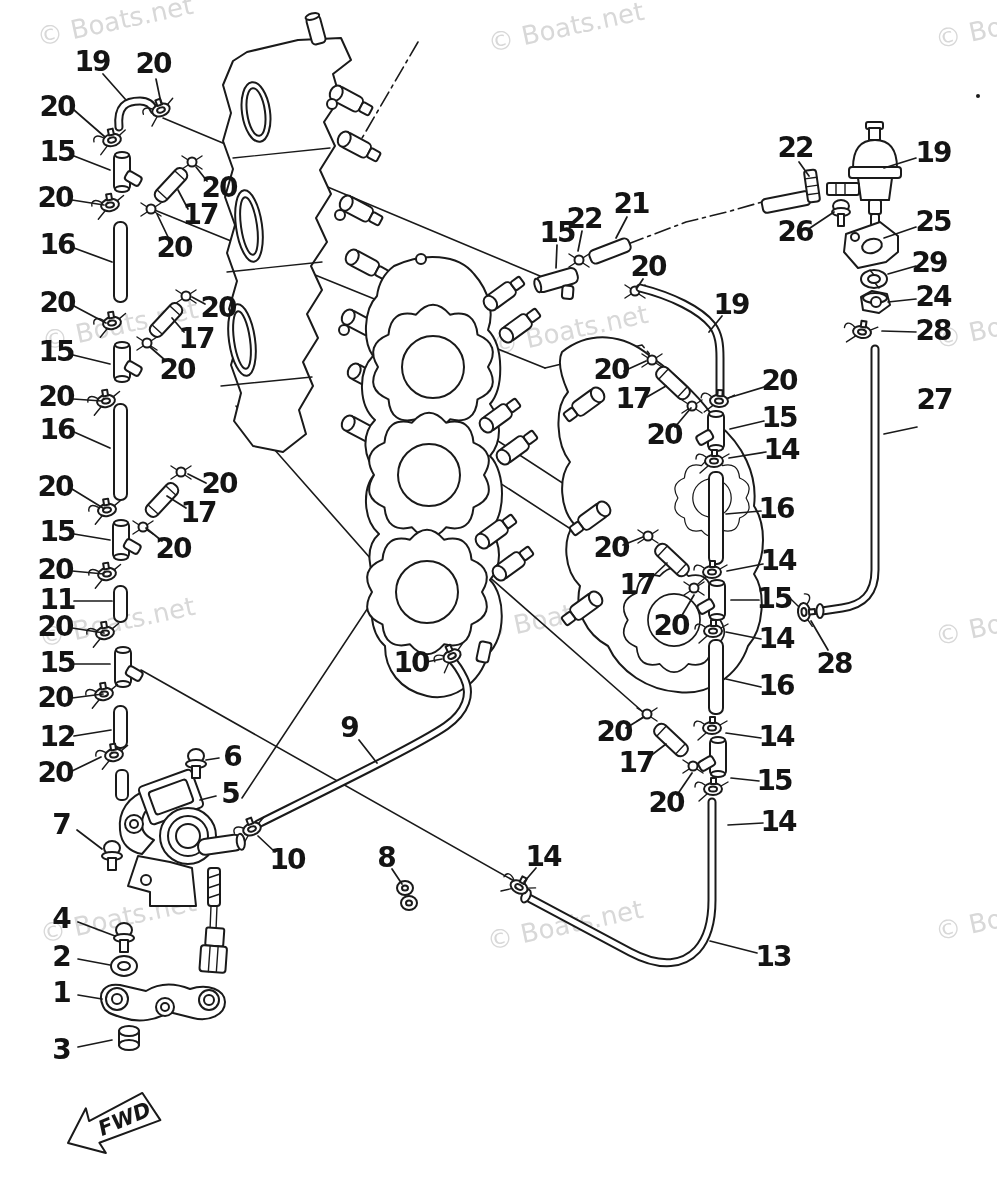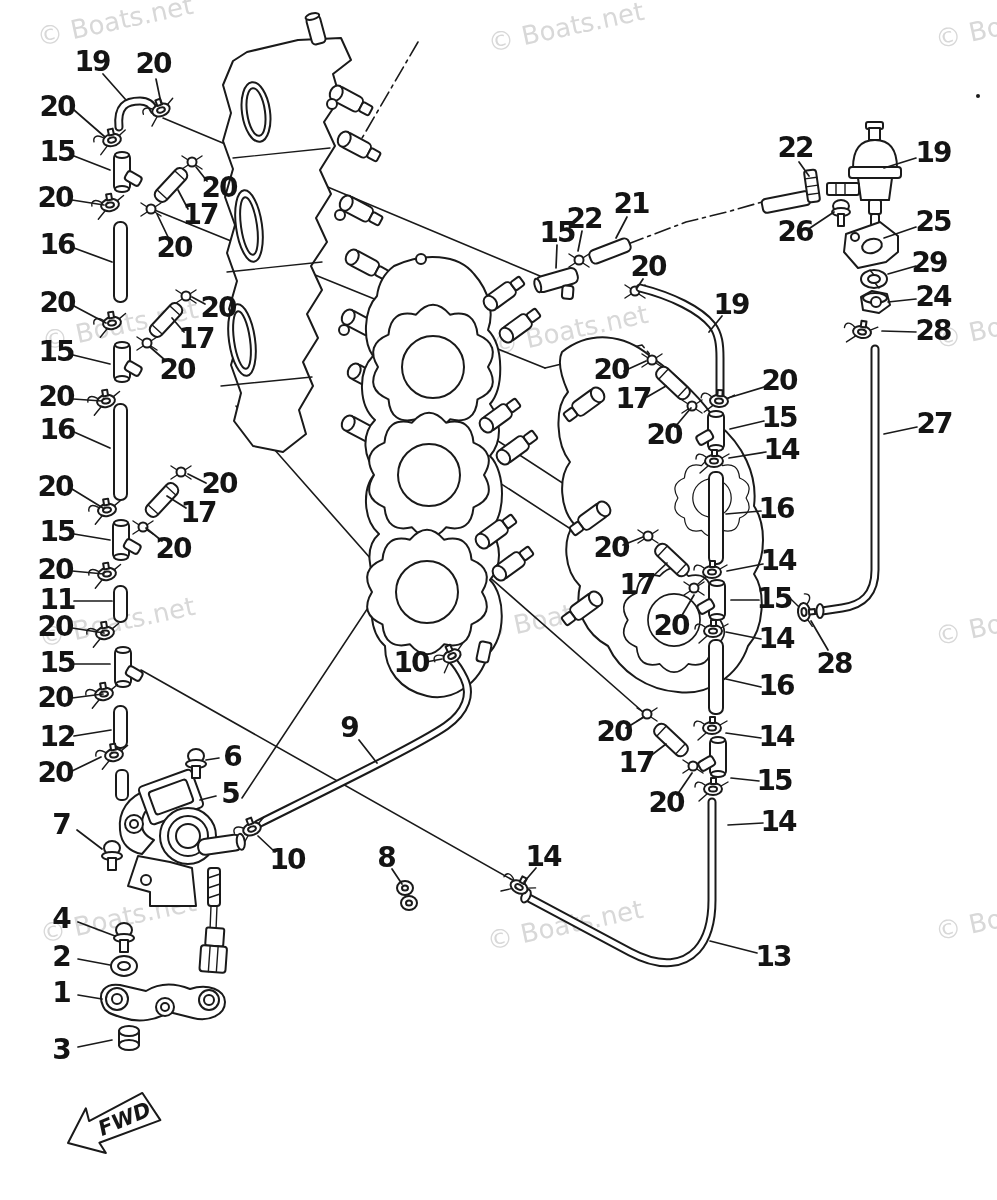--- a/index.html
+++ b/index.html
@@ -470,21 +470,21 @@
       <span class="part-label" style="left: 933px; top: 331px;">28</span>
       <span class="part-label" style="left: 648px; top: 267px;">20</span>
       <span class="part-label" style="left: 731px; top: 305px;">19</span>
       <span class="part-label" style="left: 611px; top: 370px;">20</span>
       <span class="part-label" style="left: 633px; top: 399px;">17</span>
       <span class="part-label" style="left: 664px; top: 435px;">20</span>
       <span class="part-label" style="left: 779px; top: 381px;">20</span>
       <span class="part-label" style="left: 779px; top: 418px;">15</span>
       <span class="part-label" style="left: 781px; top: 450px;">14</span>
       <span class="part-label" style="left: 776px; top: 509px;">16</span>
-      <span class="part-label" style="left: 934px; top: 424px;">27</span>
+      <span class="part-label" style="left: 934px; top: 400px;">27</span>
       <span class="part-label" style="left: 611px; top: 548px;">20</span>
       <span class="part-label" style="left: 637px; top: 585px;">17</span>
       <span class="part-label" style="left: 778px; top: 561px;">14</span>
       <span class="part-label" style="left: 774px; top: 599px;">15</span>
       <span class="part-label" style="left: 671px; top: 626px;">20</span>
       <span class="part-label" style="left: 776px; top: 639px;">14</span>
       <span class="part-label" style="left: 776px; top: 686px;">16</span>
       <span class="part-label" style="left: 834px; top: 664px;">28</span>
       <span class="part-label" style="left: 614px; top: 732px;">20</span>
       <span class="part-label" style="left: 776px; top: 737px;">14</span>

